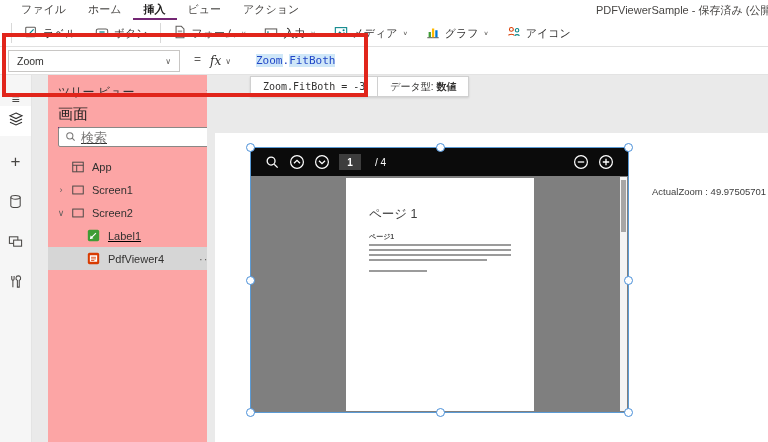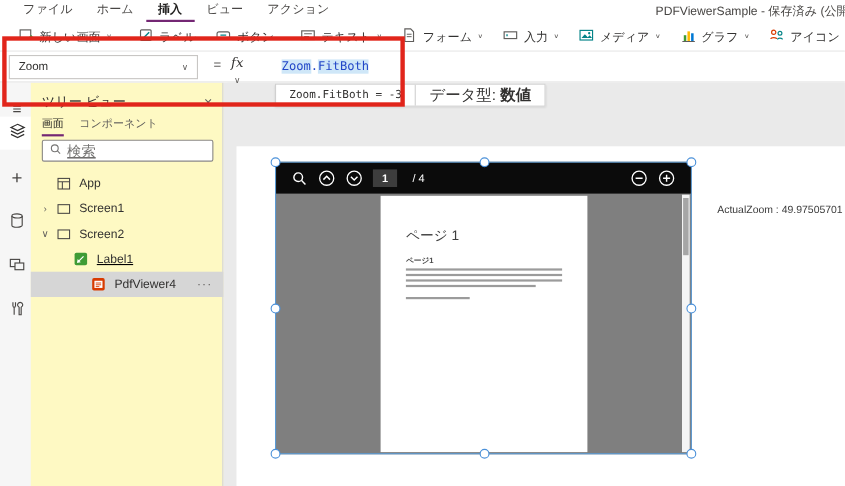--- a/index.html
+++ b/index.html
@@ -25,31 +25,31 @@
 
   
   .formulabar { position:absolute; left:0; top:47px; width:768px; height:28px; background:#fff;
     border-bottom:1px solid #e3e3e3; z-index:10; }
   .prop-select { position:absolute; left:8px; top:3px; width:172px; height:22px; border:1px solid #c8c6c4;
     background:#fff; font-size:10.5px; color:#323130; display:flex; align-items:center;
     padding:0 8px; cursor:pointer; }
   .prop-select .chev { margin-left:auto; font-size:8px; color:#605e5c; }
   .eq-sign { position:absolute; left:194px; top:5px; font-size:12px; color:#605e5c; }
   .fx-btn { position:absolute; left:210px; top:3px; height:22px; display:flex; align-items:center; gap:4px;
-    font-size:12px; color:#323130; cursor:pointer;flex-direction:column; }
+    font-size:12px; color:#323130; cursor:pointer; }
   .fx-btn .fx { font-family:"DejaVu Serif",serif; font-style:italic; }
   .fx-btn .chev { font-size:8px; color:#605e5c; }
   .formula-input { position:absolute; left:256px; top:4px; width:400px; height:20px;
     font-family:"DejaVu Sans Mono",monospace; font-size:11px; line-height:20px; color:#2146c7; cursor:text; }
   .formula-input .hl { background:#cfe7f8; }
 
   
   .fx-tooltip { position:absolute; left:250px; top:76px; height:21px; background:#fff;
     border:1px solid #d0d0d0; box-shadow:0 1px 2px rgba(0,0,0,.12); display:flex; z-index:40; }
-  .fx-tooltip .cell { display:flex; align-items:center; font-size:14px; color:#323130; padding:0 12px;
+  .fx-tooltip .cell { display:flex; align-items:center; font-size:10px; color:#323130; padding:0 12px;
     white-space:nowrap; }
   .fx-tooltip .cell.expr { font-family:"DejaVu Sans Mono",monospace; font-size:10px; }
   .fx-tooltip .sep { width:1px; background:#d0d0d0; }
   .fx-tooltip b { font-weight:bold; }
 
   
   .red-rect { position:absolute; left:2px; top:33px; width:366px; height:64px;
     border:4px solid #e1251b; z-index:50; pointer-events:none; }
 
   
@@ -57,27 +57,27 @@
 
   
   .rail { position:absolute; left:0; top:0; width:32px; height:367px; background:#f6f6f6;
     border-right:1px solid #e4e4e4; }
   .rail-item { position:absolute; left:0; width:31px; height:30px; display:flex; align-items:center;
     justify-content:center; color:#484644; cursor:pointer; }
   .rail-item.selected { background:#fff; }
   .rail-glyph { font-size:14px; color:#484644; line-height:1; }
 
   
-  .treepanel { position:absolute; left:28px; top:0; width:175px; height:367px; background:#fef9c3;
+  .treepanel { position:absolute; left:48px; top:0; width:175px; height:367px; background:#fca5a5;
     border-right:1px solid #d6d6d6; }
   .tp-header { position:absolute; left:0; top:8px; width:175px; height:18px; display:flex; align-items:center; }
   .tp-title { font-size:12px; color:#323130; margin-left:10px; }
   .tp-close { margin-left:auto; margin-right:10px; font-size:13px; color:#605e5c; cursor:pointer; }
   .tp-tabs { position:absolute; left:10px; top:30px; display:flex; gap:14px; }
-  .tp-tab { font-size:10px; color:#605e5c; padding-bottom:3px; cursor:pointer; }
+  .tp-tab { font-size:15px; color:#605e5c; padding-bottom:3px; cursor:pointer; }
   .tp-tab.active { color:#201f1e; border-bottom:2px solid #742774; }
   .tp-search { position:absolute; left:10px; top:52px; width:156px; height:20px; border:1px solid #8a8886;
     border-radius:2px; display:flex; align-items:center; padding:0 6px; gap:5px; background:#fff; }
   .tp-search input { border:none; outline:none; width:110px; font-size:13px; color:#323130;
     font-family:inherit; background:transparent;text-decoration:underline; }
   .tp-search input::placeholder { color:#767574; }
   .tree { position:absolute; left:0; top:80px; width:175px; }
   .tree-row { position:relative; height:23px; display:flex; align-items:center; cursor:pointer; }
   .tree-row.selected { background:#d6d6d6; }
   .tw-chev { width:12px; margin-left:7px; font-size:9px; color:#605e5c; text-align:center; }
@@ -120,52 +120,36 @@
 <div class="menubar">
   <div class="menu-item">ファイル</div>
   <div class="menu-item">ホーム</div>
   <div class="menu-item active">挿入</div>
   <div class="menu-item">ビュー</div>
   <div class="menu-item">アクション</div>
   <div class="app-title">PDFViewerSample - 保存済み (公開取り消</div>
 </div>
 
 <div class="toolbar">
-  <div class="tb-item">
-    <span><svg width="14" height="14" viewBox="0 0 16 16">
-          <rect x="1.5" y="2.5" width="11" height="9" fill="none" stroke="#605e5c" stroke-width="1.2"></rect>
-          <path d="M11 10 h4 M13 8 v4" stroke="#3f9c35" stroke-width="1.4" fill="none"></path>
-        </svg></span>
-    <span>新しい画面</span>
-    <span class="tb-chev">∨</span>
-  </div>
   <div class="tb-divider"></div>
   <div class="tb-item">
     <span><svg width="14" height="14" viewBox="0 0 16 16">
           <rect x="2" y="2.5" width="11" height="11" rx="1" fill="none" stroke="#605e5c" stroke-width="1.2"></rect>
           <path d="M5 11 L11 5" stroke="#038387" stroke-width="1.5"></path>
         </svg></span>
     <span>ラベル</span>
   </div>
   <div class="tb-item">
     <span><svg width="14" height="14" viewBox="0 0 16 16">
           <rect x="1.5" y="4.5" width="13" height="7" rx="2" fill="none" stroke="#605e5c" stroke-width="1.2"></rect>
           <path d="M5 8 h6" stroke="#038387" stroke-width="1.4"></path>
         </svg></span>
     <span>ボタン</span>
   </div>
   <div class="tb-divider"></div>
-  <div class="tb-item">
-    <span><svg width="14" height="14" viewBox="0 0 16 16">
-          <rect x="1.5" y="3.5" width="13" height="9" fill="none" stroke="#605e5c" stroke-width="1.2"></rect>
-          <path d="M4 6.5 h8 M4 9.5 h5" stroke="#605e5c" stroke-width="1"></path>
-        </svg></span>
-    <span>テキスト</span>
-    <span class="tb-chev">∨</span>
-  </div>
   <div class="tb-item">
     <span><svg width="14" height="14" viewBox="0 0 16 16">
           <path d="M3.5 1.5 h6 l3 3 v10 h-9 Z" fill="none" stroke="#605e5c" stroke-width="1.2"></path>
           <path d="M5.5 7 h5 M5.5 9.5 h5" stroke="#605e5c" stroke-width="1"></path>
         </svg></span>
     <span>フォーム</span>
     <span class="tb-chev">∨</span>
   </div>
   <div class="tb-item">
     <span><svg width="14" height="14" viewBox="0 0 16 16">
@@ -264,21 +248,20 @@
     </div>
   </div>
 
   <div class="treepanel">
     <div class="tp-header">
       <span class="tp-title">ツリー ビュー</span>
       <span class="tp-close">×</span>
     </div>
     <div class="tp-tabs">
       <span class="tp-tab active">画面</span>
-      <span class="tp-tab">コンポーネント</span>
     </div>
     <div class="tp-search">
       <span><svg width="11" height="11" viewBox="0 0 16 16">
             <circle cx="7" cy="7" r="4.5" fill="none" stroke="#767574" stroke-width="1.5"></circle>
             <path d="M10.5 10.5 L14 14" stroke="#767574" stroke-width="1.5"></path>
           </svg></span>
       <input type="text" placeholder="検索" style="">
     </div>
     <div class="tree">
       <div class="tree-row">
@@ -312,21 +295,21 @@
       <div class="tree-row" style="padding-left:16px;text-decoration:underline;">
         <span class="tw-pad"></span>
         <span class="tw-icon">
             <svg width="13" height="13" viewBox="0 0 16 16">
               <rect x="1" y="1" width="14" height="14" rx="2" fill="#3f9c35"></rect>
               <path d="M4.5 11.5 L11 5 M4.5 11.5 l2 -.4 -1.6 -1.6Z" stroke="#fff" stroke-width="1.4" fill="#fff"></path>
             </svg>
           </span>
         <span class="tw-label">Label1</span>
       </div>
-      <div class="tree-row selected" style="padding-left:32px;">
+      <div class="tree-row selected" style="padding-left:16px;">
         <span class="tw-pad"></span>
         <span class="tw-icon">
             <svg width="13" height="13" viewBox="0 0 16 16">
               <rect x="1" y="1" width="14" height="14" rx="2" fill="#d83b01"></rect>
               <rect x="3.5" y="4" width="9" height="8" fill="#fff"></rect>
               <path d="M5 6.5 h6 M5 8.5 h6 M5 10.5 h4" stroke="#d83b01" stroke-width="1"></path>
             </svg>
           </span>
         <span class="tw-label">PdfViewer4</span>
         <span class="tw-more">···</span>

